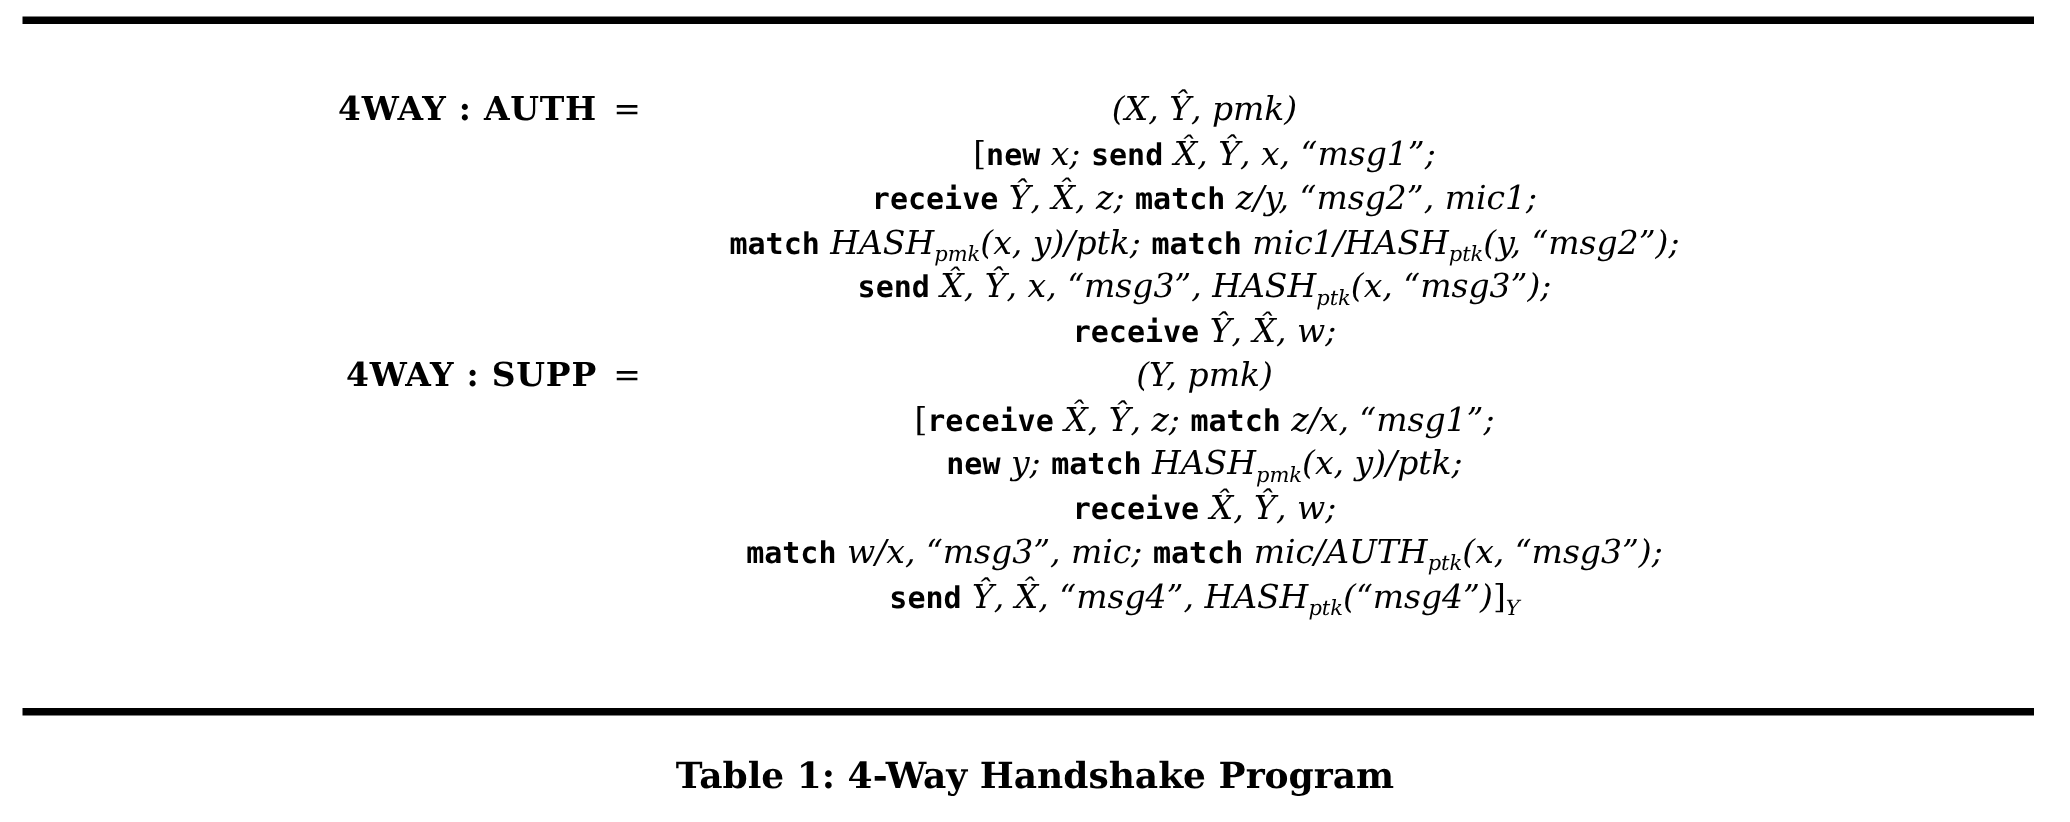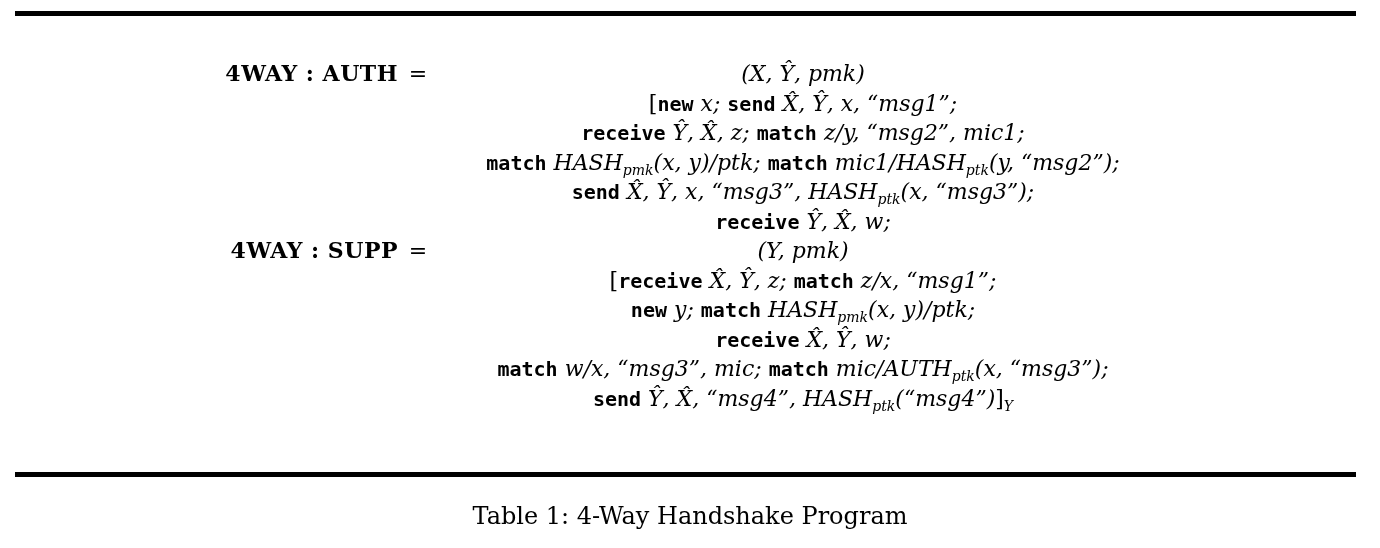--- a/index.html
+++ b/index.html
@@ -79,21 +79,21 @@
     font-style: italic;
     font-size: 14px;
     vertical-align: -5px;
   }
   .caption {
     position: absolute;
     top: 502px;
     left: 0;
     width: 1380px;
     text-align: center;
-    font-weight: normal;
+    font-weight: bold;
     font-size: 24px;
     white-space: nowrap;
   }
 </style>
 </head>
 <body>
 
 <div class="rule rule-top"></div>
 
 <div class="program-table">

